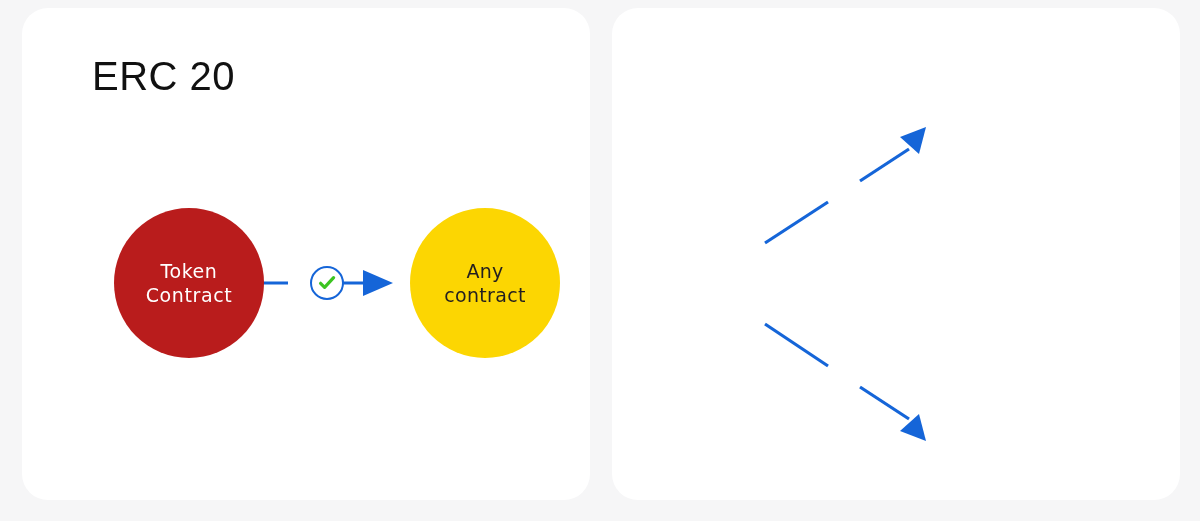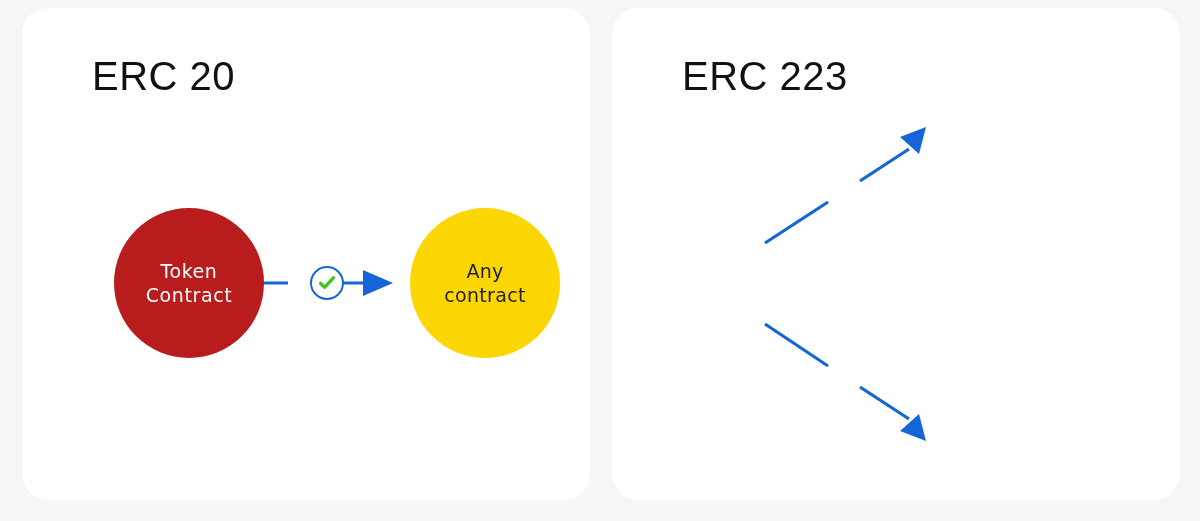--- a/index.html
+++ b/index.html
@@ -127,21 +127,20 @@
     <div class="badge" id="badge-check-erc20">
       <svg width="20" height="20" viewBox="0 0 20 20">
         <path d="M3.6 10.3 L7.6 14.4 L16.6 4.6" fill="none" stroke="#3cc421" stroke-width="3.2" stroke-linecap="round" stroke-linejoin="round"></path>
       </svg>
     </div>
 
   </div>
 
   <div class="card" id="card-erc223">
 
-    <div class="card-title">ERC 223</div>
 
     <svg class="edge-layer" viewBox="0 0 568 492">
 
       <line x1="153" y1="235" x2="216" y2="194" stroke="#1565d8" stroke-width="3.2"></line>
       <line x1="248" y1="173" x2="297" y2="141" stroke="#1565d8" stroke-width="3.2"></line>
       <polygon points="288,129 314,119 307,146" fill="#1565d8"></polygon>
 
       <line x1="153" y1="316" x2="216" y2="358" stroke="#1565d8" stroke-width="3.2"></line>
       <line x1="248" y1="379" x2="297" y2="411" stroke="#1565d8" stroke-width="3.2"></line>
       <polygon points="288,423 314,433 307,406" fill="#1565d8"></polygon>

